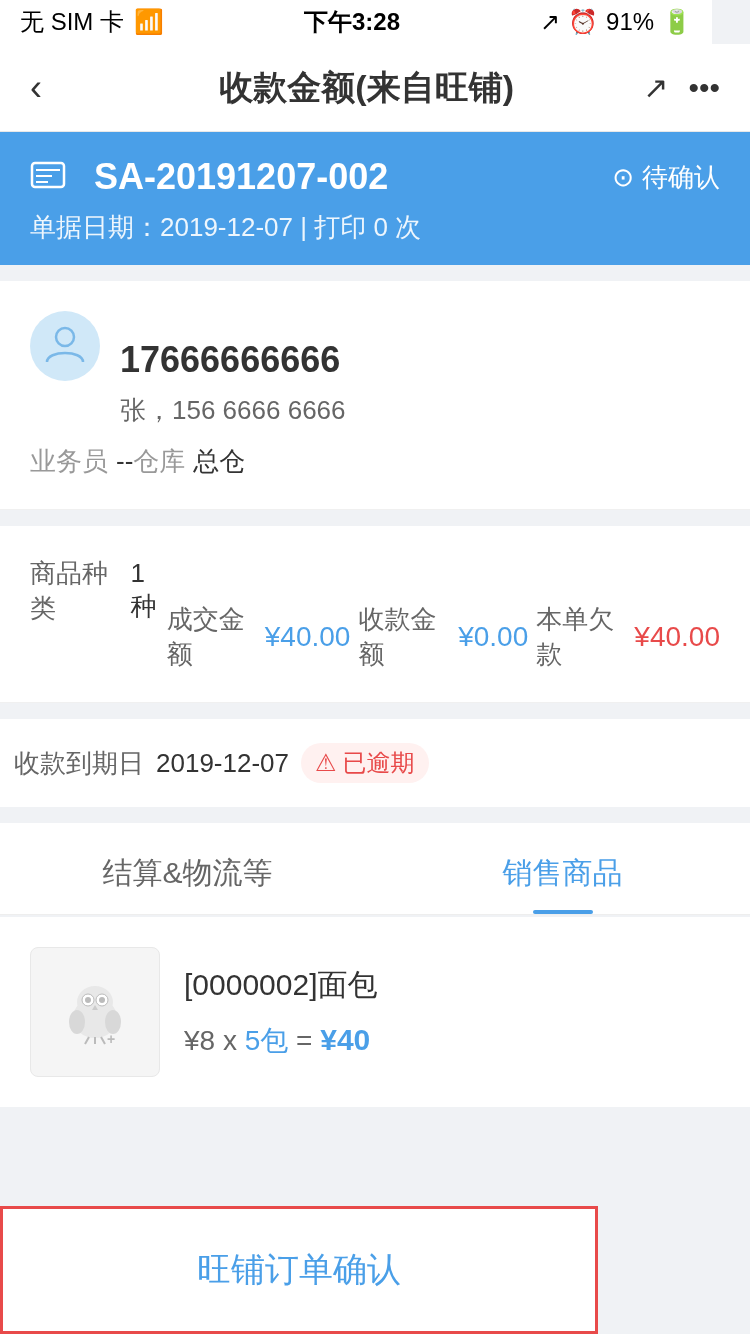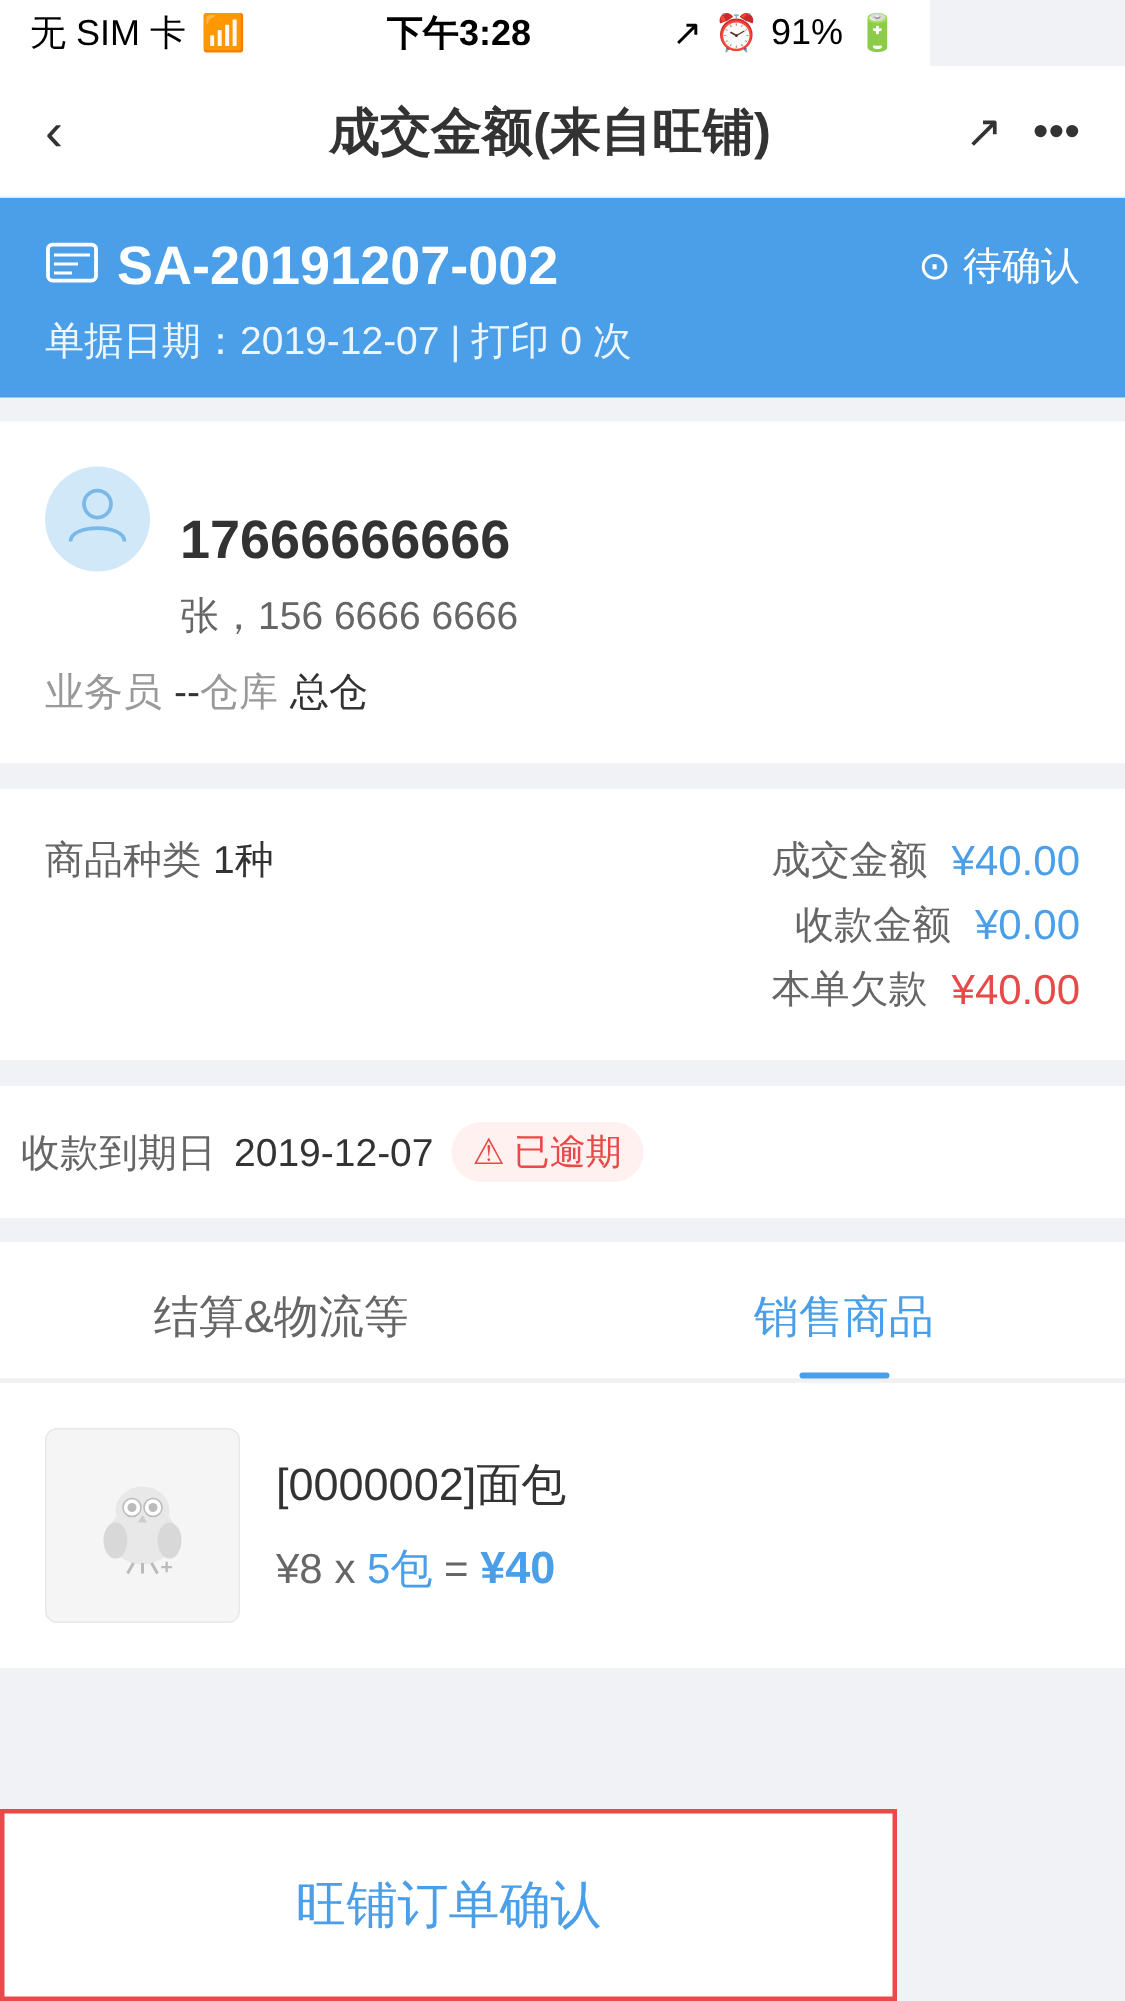--- a/index.html
+++ b/index.html
@@ -8,21 +8,21 @@
       width: 750px;
       min-height: 1334px;
       font-family: -apple-system, "PingFang SC", "Helvetica Neue", Arial, sans-serif;
       background: #f0f2f5;
       font-size: 28px;
       color: #333;
     }
 
     
     .status-bar {
-      width: 620px;
+      width: 712px;
       height: 44px;
       background: #fff;
       display: flex;
       align-items: center;
       justify-content: space-between;
       padding: 0 20px;
       font-size: 24px;
       color: #000;
     }
     .status-bar-left { display: flex; align-items: center; gap: 10px; }
@@ -72,21 +72,21 @@
       align-items: center;
       justify-content: space-between;
       margin-bottom: 12px;
     }
     .order-number {
       font-size: 36px;
       font-weight: bold;
       color: #fff;
       display: flex;
       align-items: center;
-      gap: 12px;
+      gap: 28px;
     }
     .status-badge {
       display: flex;
       align-items: center;
       gap: 8px;
       color: #fff;
       font-size: 26px;
     }
     .order-date {
       color: rgba(255,255,255,0.9);
@@ -159,23 +159,24 @@
     }
     .amounts-left {
       display: flex;
       align-items: center;
       gap: 8px;
     }
     .product-type-label { color: #666; font-size: 26px; }
     .product-type-value { color: #333; font-size: 26px; }
     .amounts-right {
       display: flex;
-      flex-direction: column;
+      flex-direction: row;
       align-items: flex-end;
       gap: 8px;
+      margin-top: 46px;
     }
     .amount-row {
       display: flex;
       align-items: center;
       gap: 16px;
       font-size: 26px;
     }
     .amount-label { color: #666; }
     .amount-value-blue { color: #4a9fe8; font-size: 28px; font-weight: 500; }
     .amount-value-red { color: #e84a4a; font-size: 28px; font-weight: 500; }
@@ -314,21 +315,21 @@
   <div class="status-bar-right">
     <span>↗</span>
     <span>⏰</span>
     <span>91%</span>
     <span>🔋</span>
   </div>
 </div>
 
 <div class="nav-bar">
   <span class="nav-back">‹</span>
-  <span class="nav-title">成交金额(来自旺铺)</span>
+  <span class="nav-title">收款金额(来自旺铺)</span>
   <div class="nav-right">
     <span class="nav-icon">↗︎</span>
     <span class="nav-icon">•••</span>
   </div>
 </div>
 
 <div class="header-card">
   <div class="header-card-top">
     <div class="order-number">
       <span>

